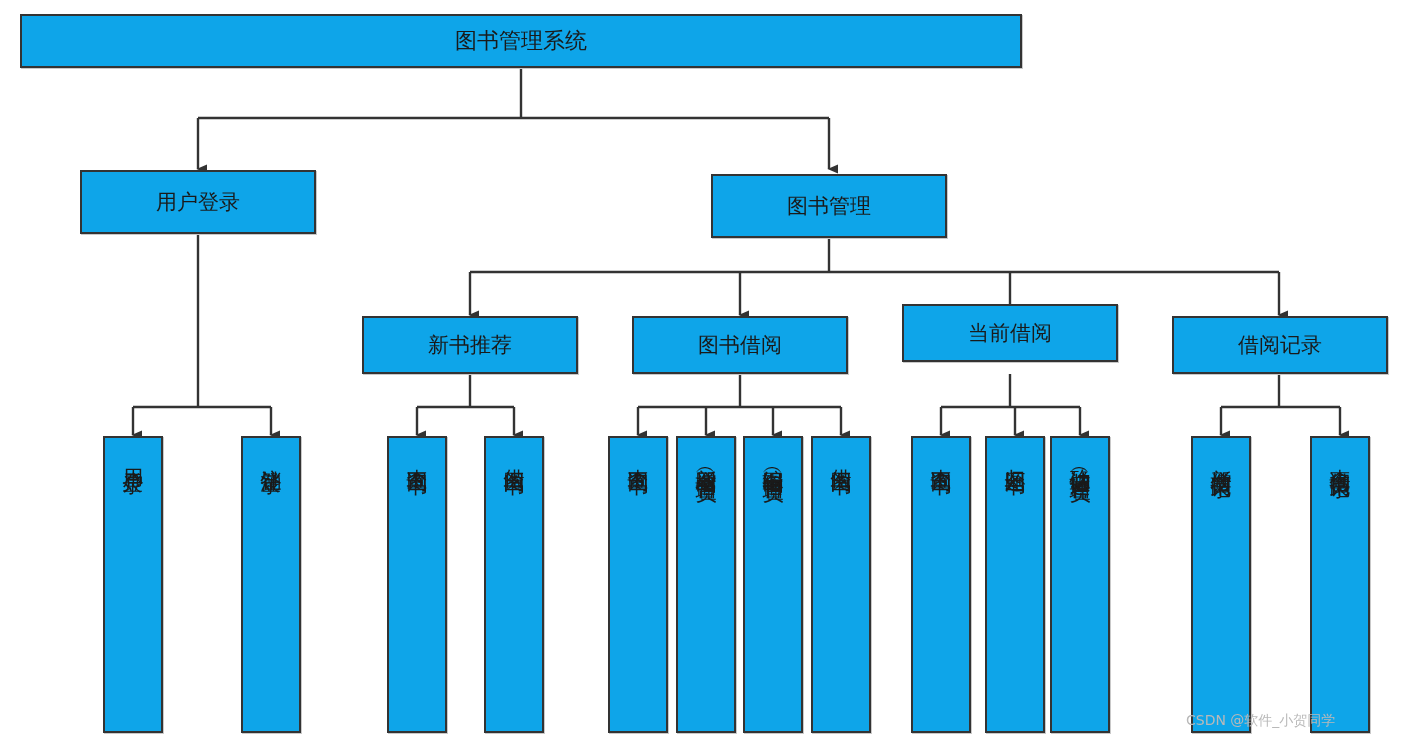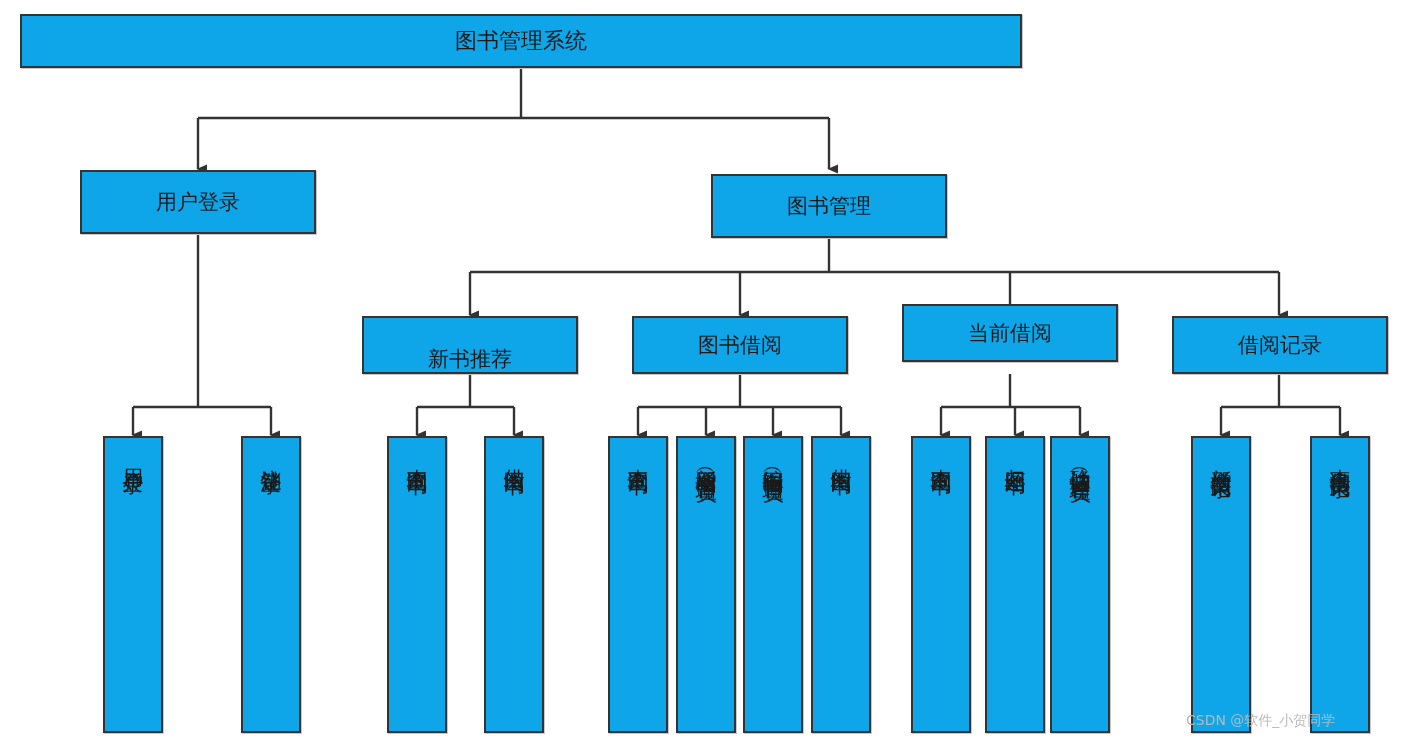--- a/index.html
+++ b/index.html
@@ -118,21 +118,21 @@
   <div id="nodes-layer">
       <div class="node h root" style="left: 20px; top: 14px; width: 1002px; height: 54px;">
         <div class="label">图书管理系统</div>
       </div>
       <div class="node h" style="left: 80px; top: 170px; width: 236px; height: 64px;">
         <div class="label">用户登录</div>
       </div>
       <div class="node h" style="left: 711px; top: 174px; width: 236px; height: 64px;">
         <div class="label">图书管理</div>
       </div>
-      <div class="node h" style="left: 362px; top: 316px; width: 216px; height: 58px; align-items: flex-end;">
+      <div class="node h" style="left: 362px; top: 316px; width: 216px; height: 58px;">
         <div class="label">新书推荐</div>
       </div>
       <div class="node h" style="left: 632px; top: 316px; width: 216px; height: 58px;">
         <div class="label">图书借阅</div>
       </div>
       <div class="node h" style="left: 902px; top: 304px; width: 216px; height: 58px;">
         <div class="label">当前借阅</div>
       </div>
       <div class="node h" style="left: 1172px; top: 316px; width: 216px; height: 58px;">
         <div class="label">借阅记录</div>

